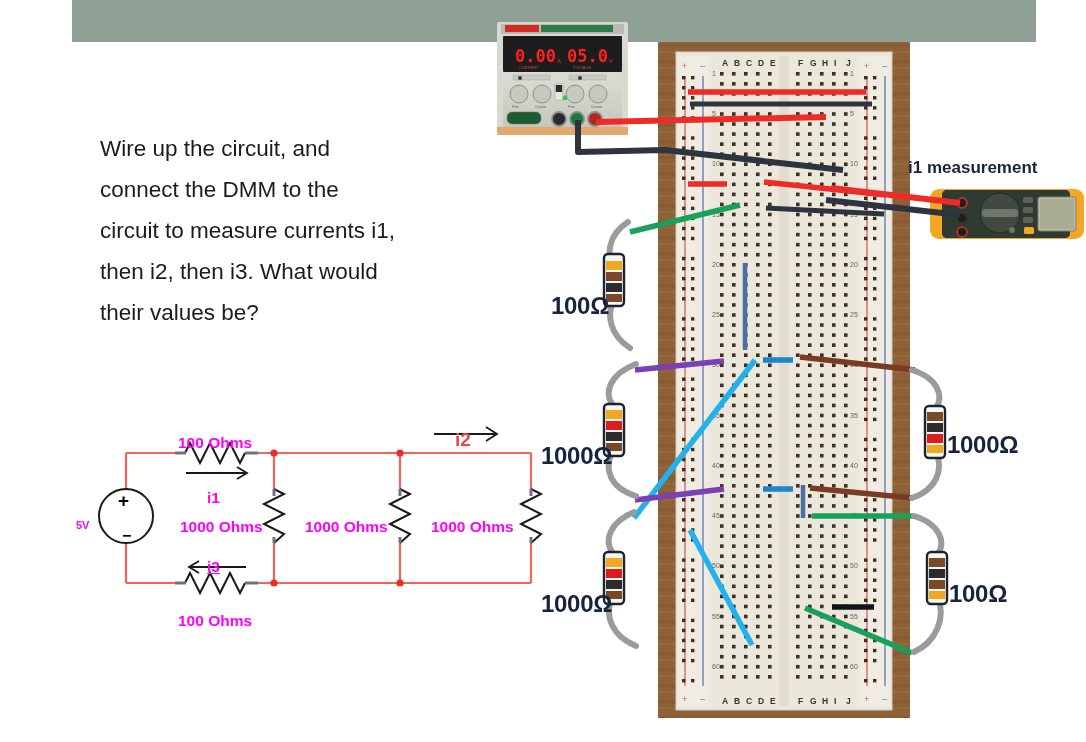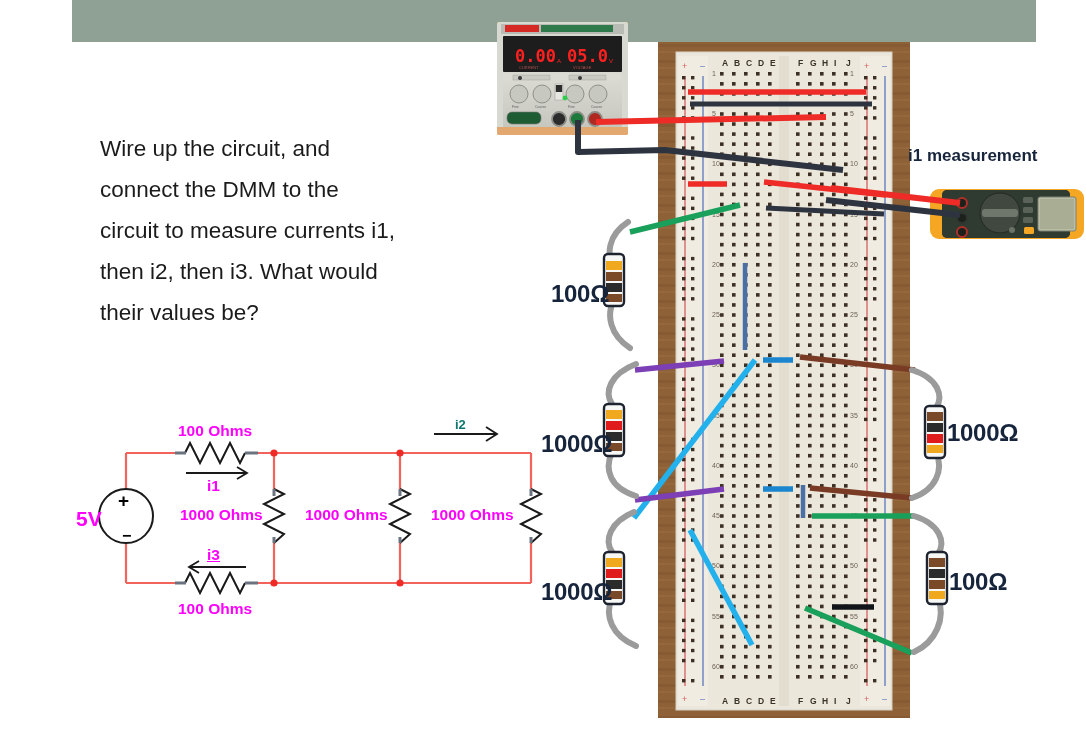--- a/index.html
+++ b/index.html
@@ -44,20 +44,21 @@
     line-height: 41px;
     color: #1b1b1b;
     font-weight: 400;
   }
   
   .lbl {
     position: absolute;
     font-weight: bold;
     color: #16243c;
     white-space: nowrap;
+    margin-top: 12px;
   }
   .ohm-lbl { font-size: 24px; letter-spacing: -0.3px; }
   .meas-lbl { font-size: 17px; }
 
   
   .photo { position: absolute; overflow: hidden; }
 
   
   #power-supply {
     left: 497px; top: 22px; width: 131px; height: 113px;
@@ -1279,21 +1280,21 @@
 
   <div class="lbl ohm-lbl" style="left:551px; top:280px;">100Ω</div>
   <div class="lbl ohm-lbl" style="left:541px; top:430px;">1000Ω</div>
   <div class="lbl ohm-lbl" style="left:541px; top:578px;">1000Ω</div>
 
   <div class="lbl ohm-lbl" style="left:947px; top:419px;">1000Ω</div>
   <div class="lbl ohm-lbl" style="left:949px; top:568px;">100Ω</div>
 
   <div class="lbl" style="left:178px; top:422px; font-size:15.5px; color:#ff00ff;">100 Ohms</div>
   <div class="lbl" style="left:178px; top:600px; font-size:15.5px; color:#ff00ff;">100 Ohms</div>
-  <div class="lbl" style="left:76px; top:507px; font-size:21px; color:#ff00ff;">5V</div>
+  <div class="lbl" style="left:76px; top:507px; font-size:11px; color:#ff00ff;">5V</div>
   <div class="lbl" style="left:180px; top:506px; font-size:15.5px; color:#ff00ff;">1000 Ohms</div>
   <div class="lbl" style="left:305px; top:506px; font-size:15.5px; color:#ff00ff;">1000 Ohms</div>
   <div class="lbl" style="left:431px; top:506px; font-size:15.5px; color:#ff00ff;">1000 Ohms</div>
   <div class="lbl" style="left:207px; top:477px; font-size:15.5px; color:#ff00ff;">i1</div>
-  <div class="lbl" style="left:455px; top:417px; font-size:13px; color:#0f766e;">i2</div>
+  <div class="lbl" style="left:455px; top:417px; font-size:19px; color:#ef4444;">i2</div>
   <div class="lbl" style="left:207px; top:546px; font-size:15.5px; color:#ff00ff;text-decoration:underline;">i3</div>
 
 </div>
 
 </body></html>

